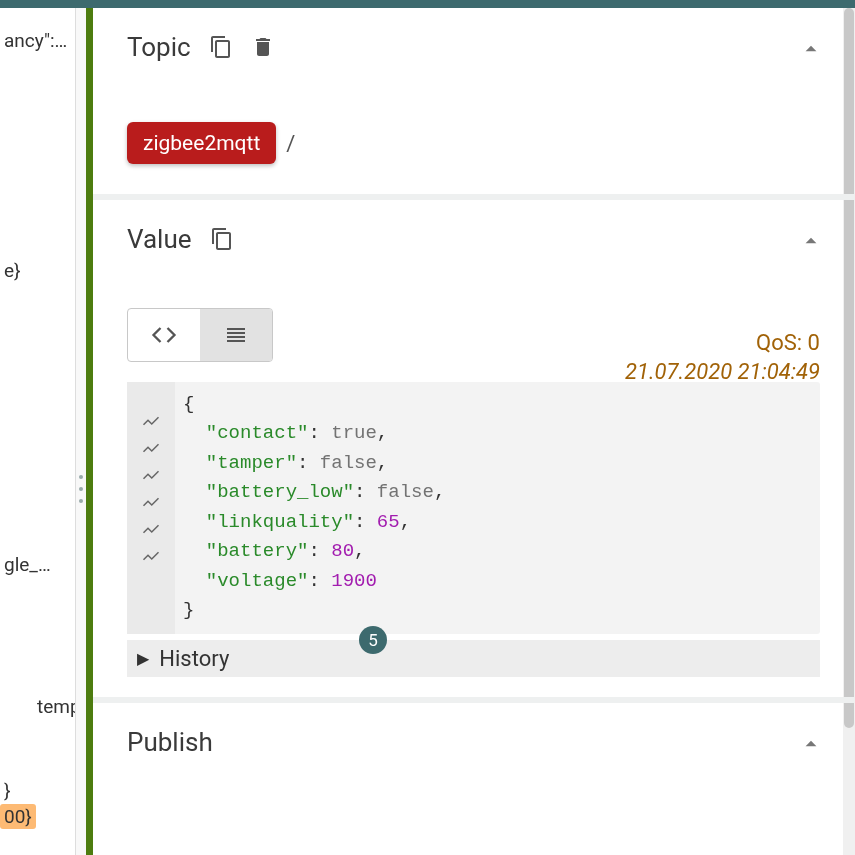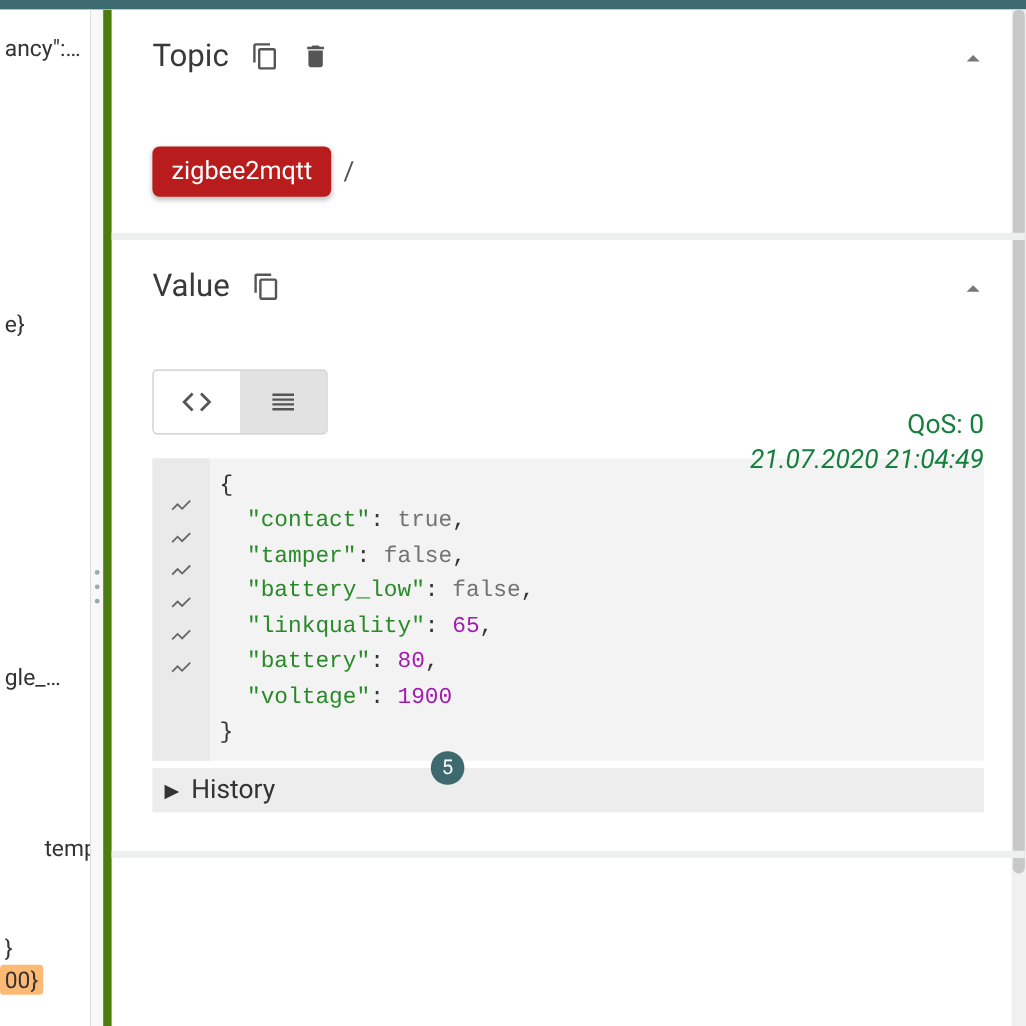--- a/index.html
+++ b/index.html
@@ -131,24 +131,24 @@
     justify-content: center;
     cursor: pointer;
     color: #555;
   }
   .toggle-btn.active {
     background: #e2e2e2;
   }
   .meta-right {
     position: absolute;
     right: 34px;
-    top: 142px;
+    top: 130px;
     text-align: right;
     font-size: 22px;
-    color: #15803d;
+    color: #a16207;
   }
   .meta-right .ts { font-style: italic; margin-top: 4px;}
   .json-block {
     margin-top: 20px;
     background: #f3f3f3;
     border-radius: 3px;
     font-family: "SFMono-Regular", Consolas, "Liberation Mono", Menlo, monospace;
     font-size: 19px;
     line-height: 1.55;
     display: flex;
@@ -262,21 +262,21 @@
           <svg width="26" height="26" viewBox="0 0 24 24" fill="#777">
               <path d="M7 14l5-5 5 5z"></path>
             </svg>
         </span>
         <div class="topic-chips">
           <span class="chip">zigbee2mqtt</span>
           <span class="chip-sep">/</span>
         </div>
       </div>
 
-      <div class="section" style="padding-bottom:32px;">
+      <div class="section" style="padding-bottom:20px;">
         <div class="section-header">
           <span class="section-title">Value</span>
           <span class="iconbtn">
             <svg width="24" height="24" viewBox="0 0 24 24" fill="#555">
                 <path d="M16 1H4C2.9 1 2 1.9 2 3v14h2V3h12V1zm3 4H8C6.9 5 6 5.9 6 7v14c0 1.1.9 2 2 2h11c1.1 0 2-.9 2-2V7c0-1.1-.9-2-2-2zm0 16H8V7h11v14z"></path>
               </svg>
           </span>
         </div>
         <span class="collapse-chevron">
           <svg width="26" height="26" viewBox="0 0 24 24" fill="#777">
@@ -346,16 +346,26 @@
 }</div>
         </div>
 
         <div class="history-row">
           <span class="tri">▶</span>
           <span>History</span>
           <span class="badge">5</span>
         </div>
       </div>
 
+      <div class="section" style="border-bottom:none; padding-bottom:80px;">
+        <div class="section-header">
+          <span class="section-title">Publish</span>
+        </div>
+        <span class="collapse-chevron">
+          <svg width="26" height="26" viewBox="0 0 24 24" fill="#777">
+              <path d="M7 14l5-5 5 5z"></path>
+            </svg>
+        </span>
+      </div>
 
     </div>
   </div>
 </div>
 
 </body></html>

